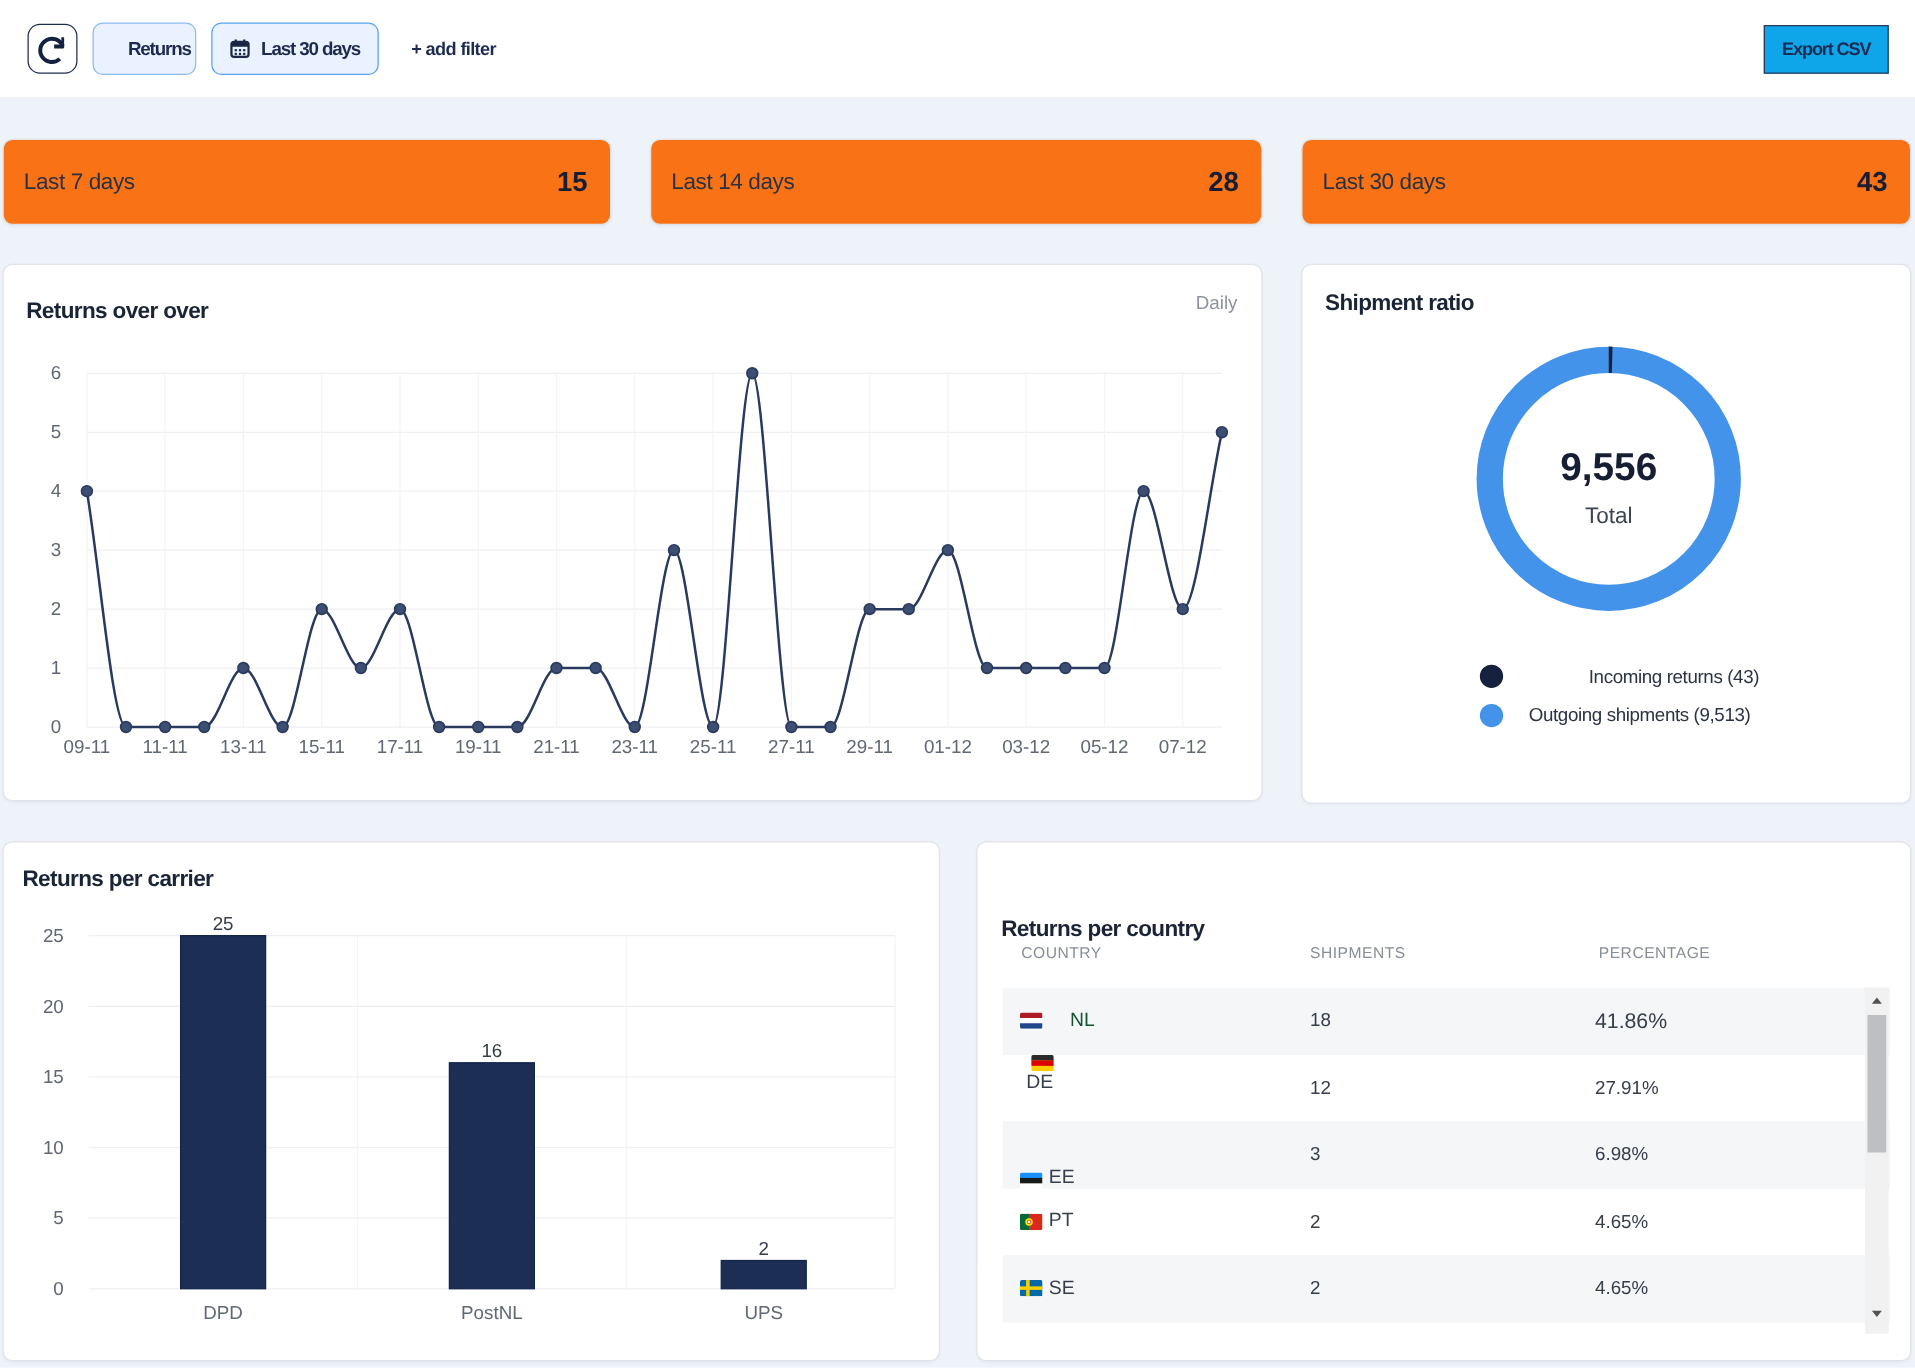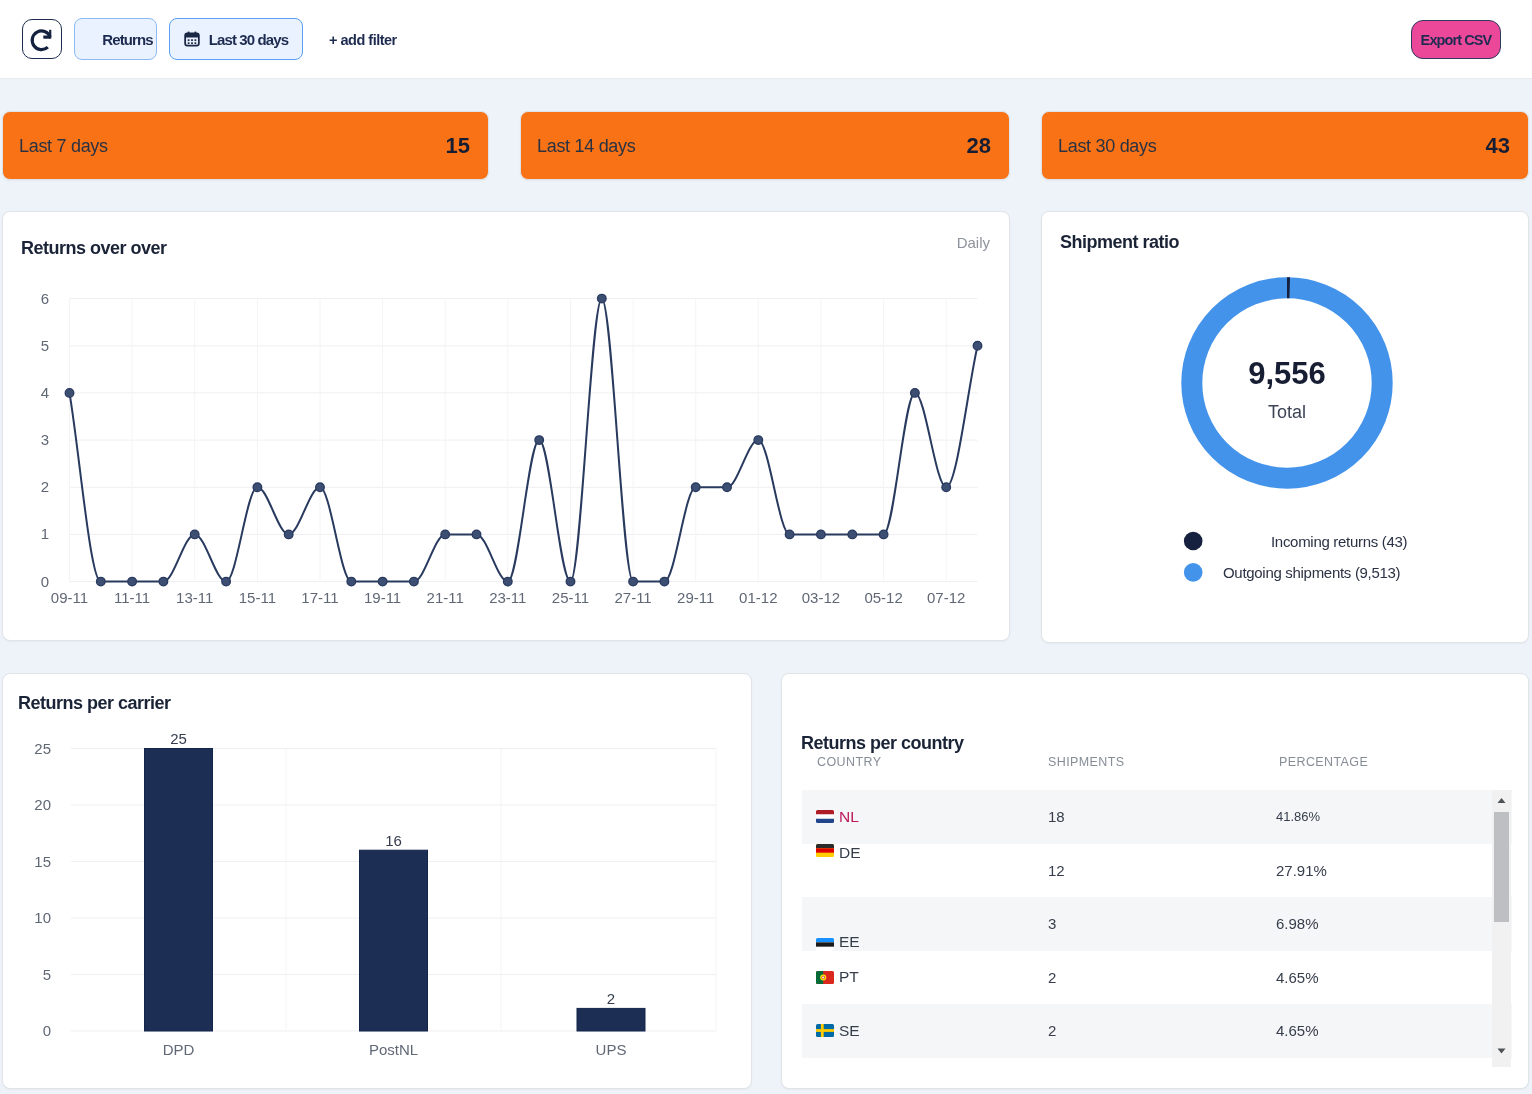--- a/index.html
+++ b/index.html
@@ -47,21 +47,21 @@
         <rect x="4.2" y="12.7" width="2" height="2"></rect>
           <rect x="8" y="12.7" width="2" height="2"></rect>
           <rect x="11.8" y="12.7" width="2" height="2"></rect>
       </g>
     </svg>
     Last 30 days
   </div>
 
   <div class="abs" style="left:329px;top:32px;font-size:14.5px;font-weight:bold;letter-spacing:-0.5px;color:#1d2b50;">+ add filter</div>
 
-  <div class="btn" style="left:1411px;top:20px;width:90px;height:39px;background:#ec4899;border:1px solid #2d3a5e;border-radius:12px;font-size:14.5px;letter-spacing:-0.9px;">Export CSV</div>
+  <div class="btn" style="left:1411px;top:20px;width:100px;height:39px;background:#0ea5e9;border:1px solid #2d3a5e;border-radius:0;font-size:14.5px;letter-spacing:-0.9px;">Export CSV</div>
 
   <div class="card" style="left:2px;width:487px;">
     <div class="lbl">Last 7 days</div>
       <div class="num">15</div>
   </div>
   <div class="card" style="left:520px;width:490px;">
     <div class="lbl">Last 14 days</div>
       <div class="num">28</div>
   </div>
   <div class="card" style="left:1041px;width:488px;">
@@ -213,26 +213,26 @@
     <div class="abs" style="left:266px;top:81px;font-size:12.5px;letter-spacing:.4px;color:#878d97;">SHIPMENTS</div>
     <div class="abs" style="left:497px;top:81px;font-size:12.5px;letter-spacing:.4px;color:#878d97;">PERCENTAGE</div>
     <div id="tbl" class="abs" style="left:20px;top:116px;width:710px;height:277px;overflow:hidden;">
         <div style="position:absolute;left:0;top:0.0px;width:710px;height:53.5px;background:#f5f6f8;"></div>
         <div style="position:absolute;left:14px;top:0.0px;height:53.5px;display:flex;align-items:center;">
           <svg width="18" height="13" viewBox="0 0 18 13">
             <rect width="18" height="13" rx="1.5" fill="#fff"></rect>
             <path d="M0 1.5A1.5 1.5 0 0 1 1.5 0h15A1.5 1.5 0 0 1 18 1.5V4.33H0Z" fill="#AE1C28"></path>
             <path d="M0 8.67h18v2.83A1.5 1.5 0 0 1 16.5 13h-15A1.5 1.5 0 0 1 0 11.5Z" fill="#21468B"></path>
           </svg>
-          <span style="margin-left:5px;font-size:15.5px;color:#be185d;">NL</span>
+          <span style="margin-left:22px;font-size:15.5px;color:#14532d;">NL</span>
         </div>
         <div style="position:absolute;left:246px;top:0.0px;height:53.5px;display:flex;align-items:center;font-size:15px;color:#363d4b;">18</div>
-        <div style="position:absolute;left:474px;top:0.0px;height:53.5px;display:flex;align-items:center;font-size:13px;color:#363d4b;">41.86%</div>
+        <div style="position:absolute;left:474px;top:0.0px;height:53.5px;display:flex;align-items:center;font-size:17px;color:#363d4b;">41.86%</div>
         <div style="position:absolute;left:0;top:53.5px;width:710px;height:53.5px;background:#fff;"></div>
-        <div style="position:absolute;left:14px;top:53.5px;height:53.5px;display:flex;align-items:flex-start;">
+        <div style="position:absolute;left:14px;top:53.5px;height:53.5px;display:flex;align-items:flex-end;flex-direction:column;">
           <svg width="18" height="13" viewBox="0 0 18 13">
             <rect width="18" height="13" rx="1.5" fill="#FFCE00"></rect>
             <path d="M0 1.5A1.5 1.5 0 0 1 1.5 0h15A1.5 1.5 0 0 1 18 1.5V4.33H0Z" fill="#2b2b2b"></path>
             <rect y="4.33" width="18" height="4.34" fill="#DD0000"></rect>
           </svg>
           <span style="margin-left:5px;font-size:15.5px;color:#363d4b;">DE</span>
         </div>
         <div style="position:absolute;left:246px;top:53.5px;height:53.5px;display:flex;align-items:center;font-size:15px;color:#363d4b;">12</div>
         <div style="position:absolute;left:474px;top:53.5px;height:53.5px;display:flex;align-items:center;font-size:15px;color:#363d4b;">27.91%</div>
         <div style="position:absolute;left:0;top:107.0px;width:710px;height:53.5px;background:#f5f6f8;"></div>

